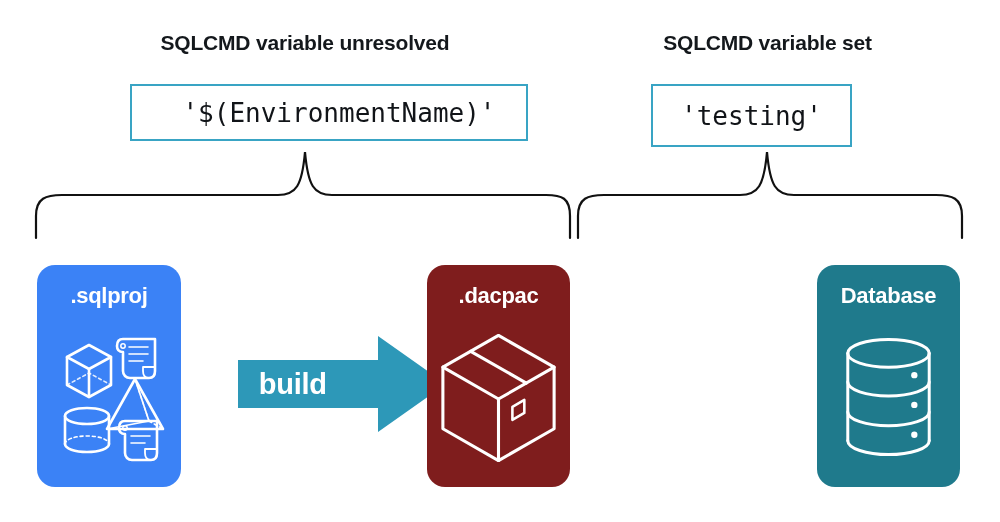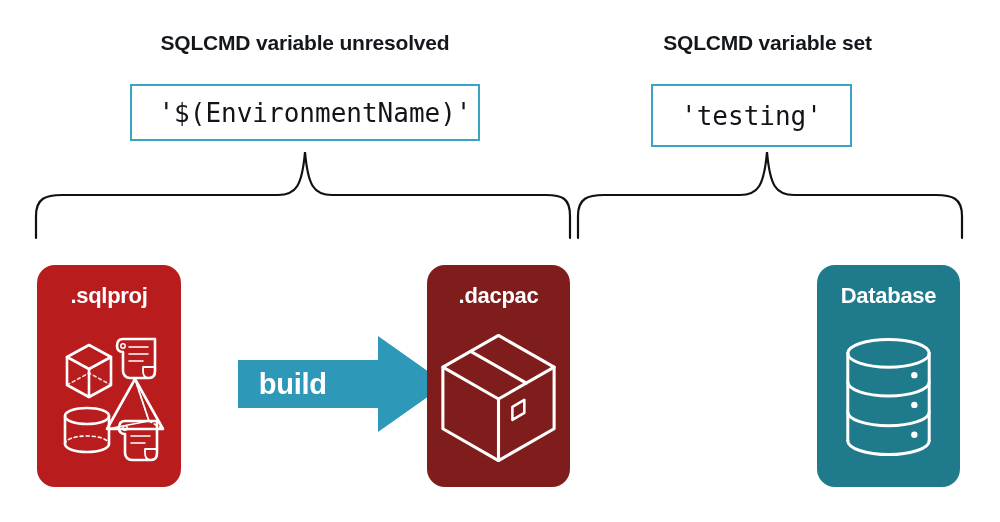--- a/index.html
+++ b/index.html
@@ -45,21 +45,21 @@
     box-sizing: border-box;
     display: flex;
     align-items: center;
     justify-content: center;
     font-family: "DejaVu Sans Mono", "Liberation Mono", monospace;
     font-size: 26px;
     color: #111418;
     letter-spacing: 0px;
     white-space: nowrap;
   }
-  #code-left  { left: 130px; top: 84px; width: 350px; height: 57px; padding-left: 20px; }
+  #code-left  { left: 130px; top: 84px; width: 398px; height: 57px; padding-left: 20px; }
   #code-right { left: 651px; top: 84px; width: 201px; height: 63px; }
 
   
   #braces {
     position: absolute;
     left: 0;
     top: 0;
     width: 1000px;
     height: 522px;
     pointer-events: none;
@@ -150,21 +150,21 @@
              L 578,216
              C 578,198 588,195 604,195
              L 740,195
              C 758,195 764,186 767,152
              C 770,186 776,195 794,195
              L 936,195
              C 952,195 962,198 962,216
              L 962,238" fill="none" stroke="#111111" stroke-width="2.2" stroke-linecap="round"></path>
   </svg>
 
-  <div class="stage-box" id="box-sqlproj" style="background:#b91c1c;">
+  <div class="stage-box" id="box-sqlproj" style="background:#3b82f6;">
     <div class="stage-label">.sqlproj</div>
     <div class="stage-art">
       <svg viewBox="0 0 144 160" width="100%" height="100%" preserveAspectRatio="xMidYMid meet">
         <g fill="none" stroke="#ffffff" stroke-width="2.6" stroke-linejoin="round" stroke-linecap="round">
 
           <g>
             <path d="M30,40 L52,28 L74,40 L52,52 Z"></path>
             <path d="M30,40 L30,68 L52,80 L52,52"></path>
             <path d="M74,40 L74,68 L52,80"></path>
             <path d="M52,52 L52,80" stroke-dasharray="3 3" stroke-width="1.6"></path>

